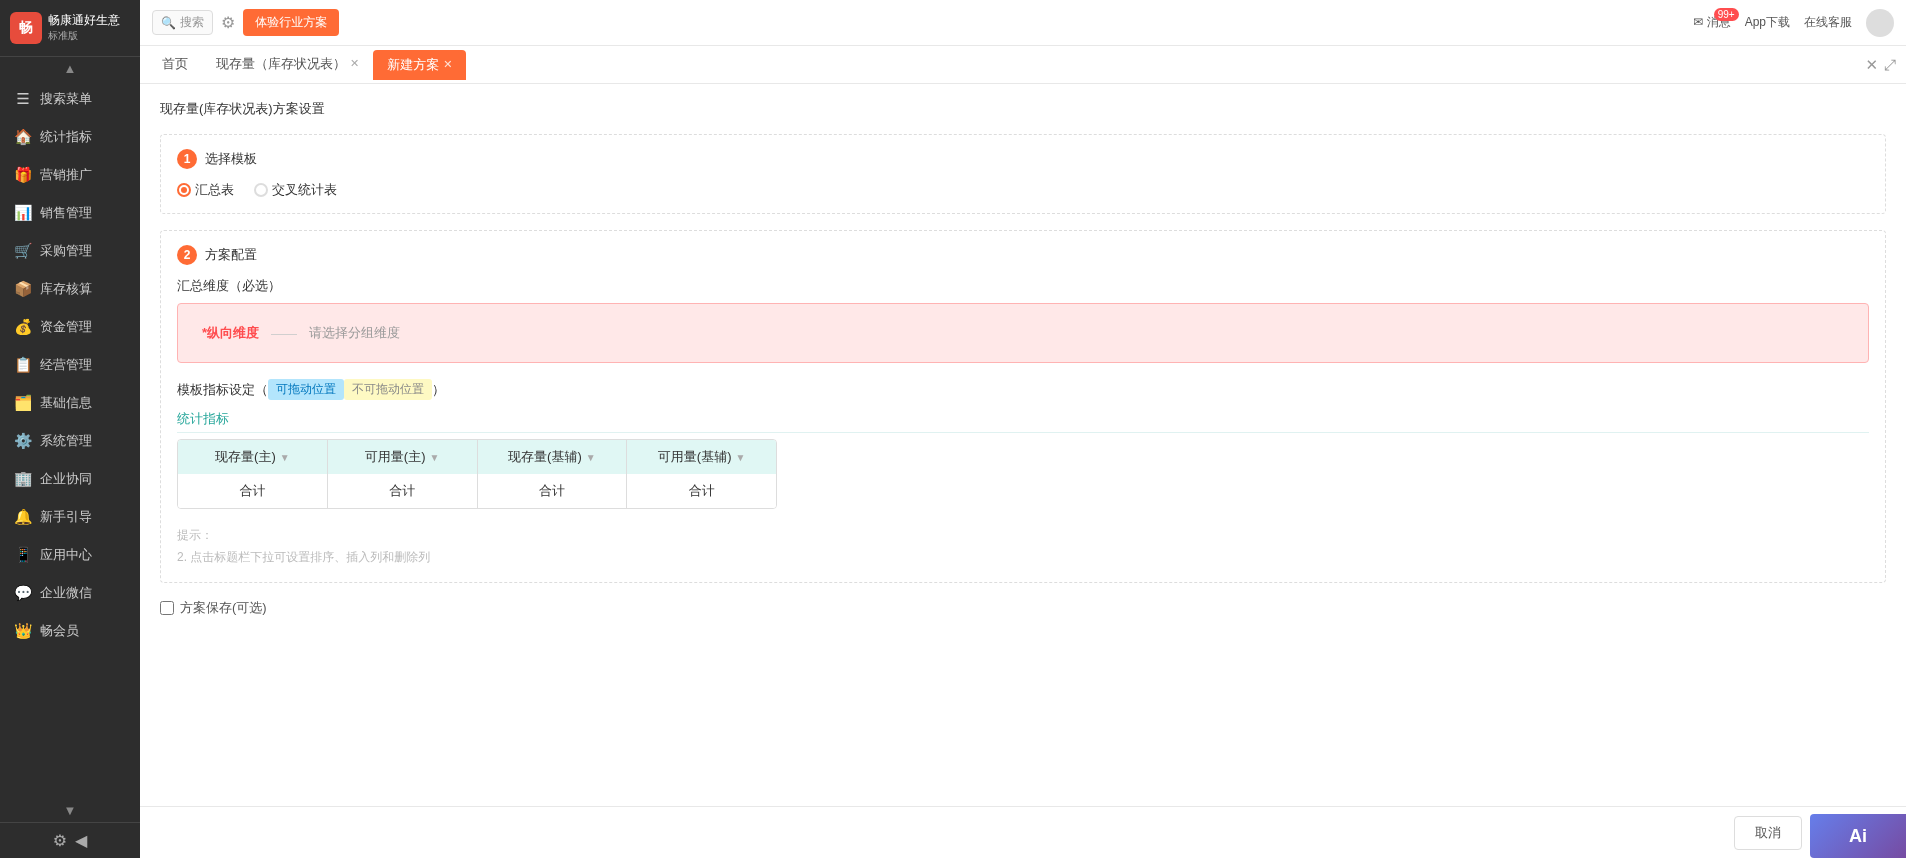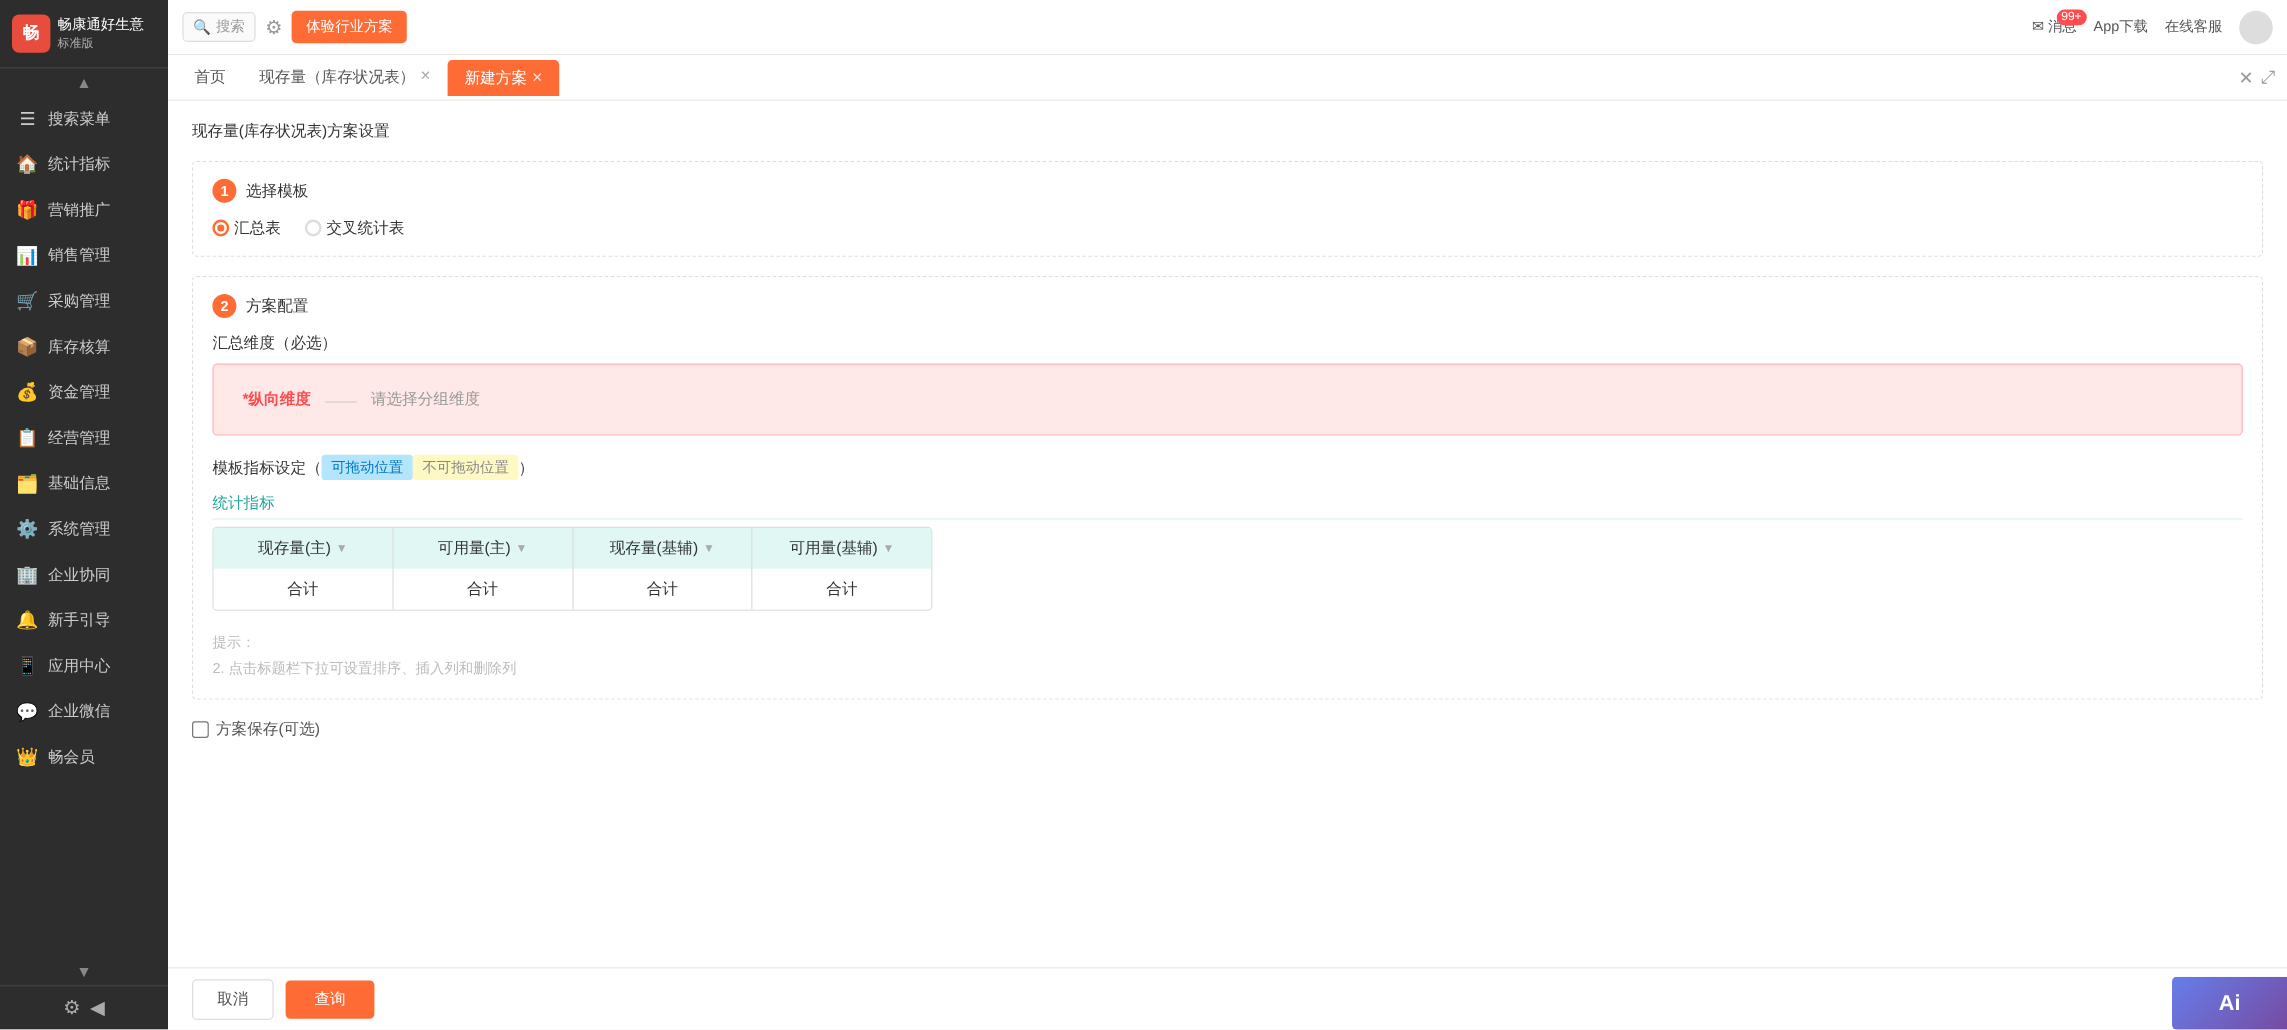--- a/index.html
+++ b/index.html
@@ -209,21 +209,21 @@
 
     
     .save-option { display: flex; align-items: center; gap: 6px; font-size: 13px; color: #555; margin-top: 10px; }
     .checkbox { width: 14px; height: 14px; border: 1px solid #ccc; border-radius: 2px; }
 
     
     .footer {
       height: 52px;
       background: #fff;
       border-top: 1px solid #e8e8e8;
-      display: flex; align-items: center; 
+      display: flex; align-items: center; justify-content: flex-end;
       padding: 0 20px;
       gap: 10px;
       flex-shrink: 0;
     }
     .btn-cancel {
       border: 1px solid #ddd; background: #fff;
       color: #555; border-radius: 4px;
       padding: 7px 20px; font-size: 13px; cursor: pointer;
     }
     .btn-query {

